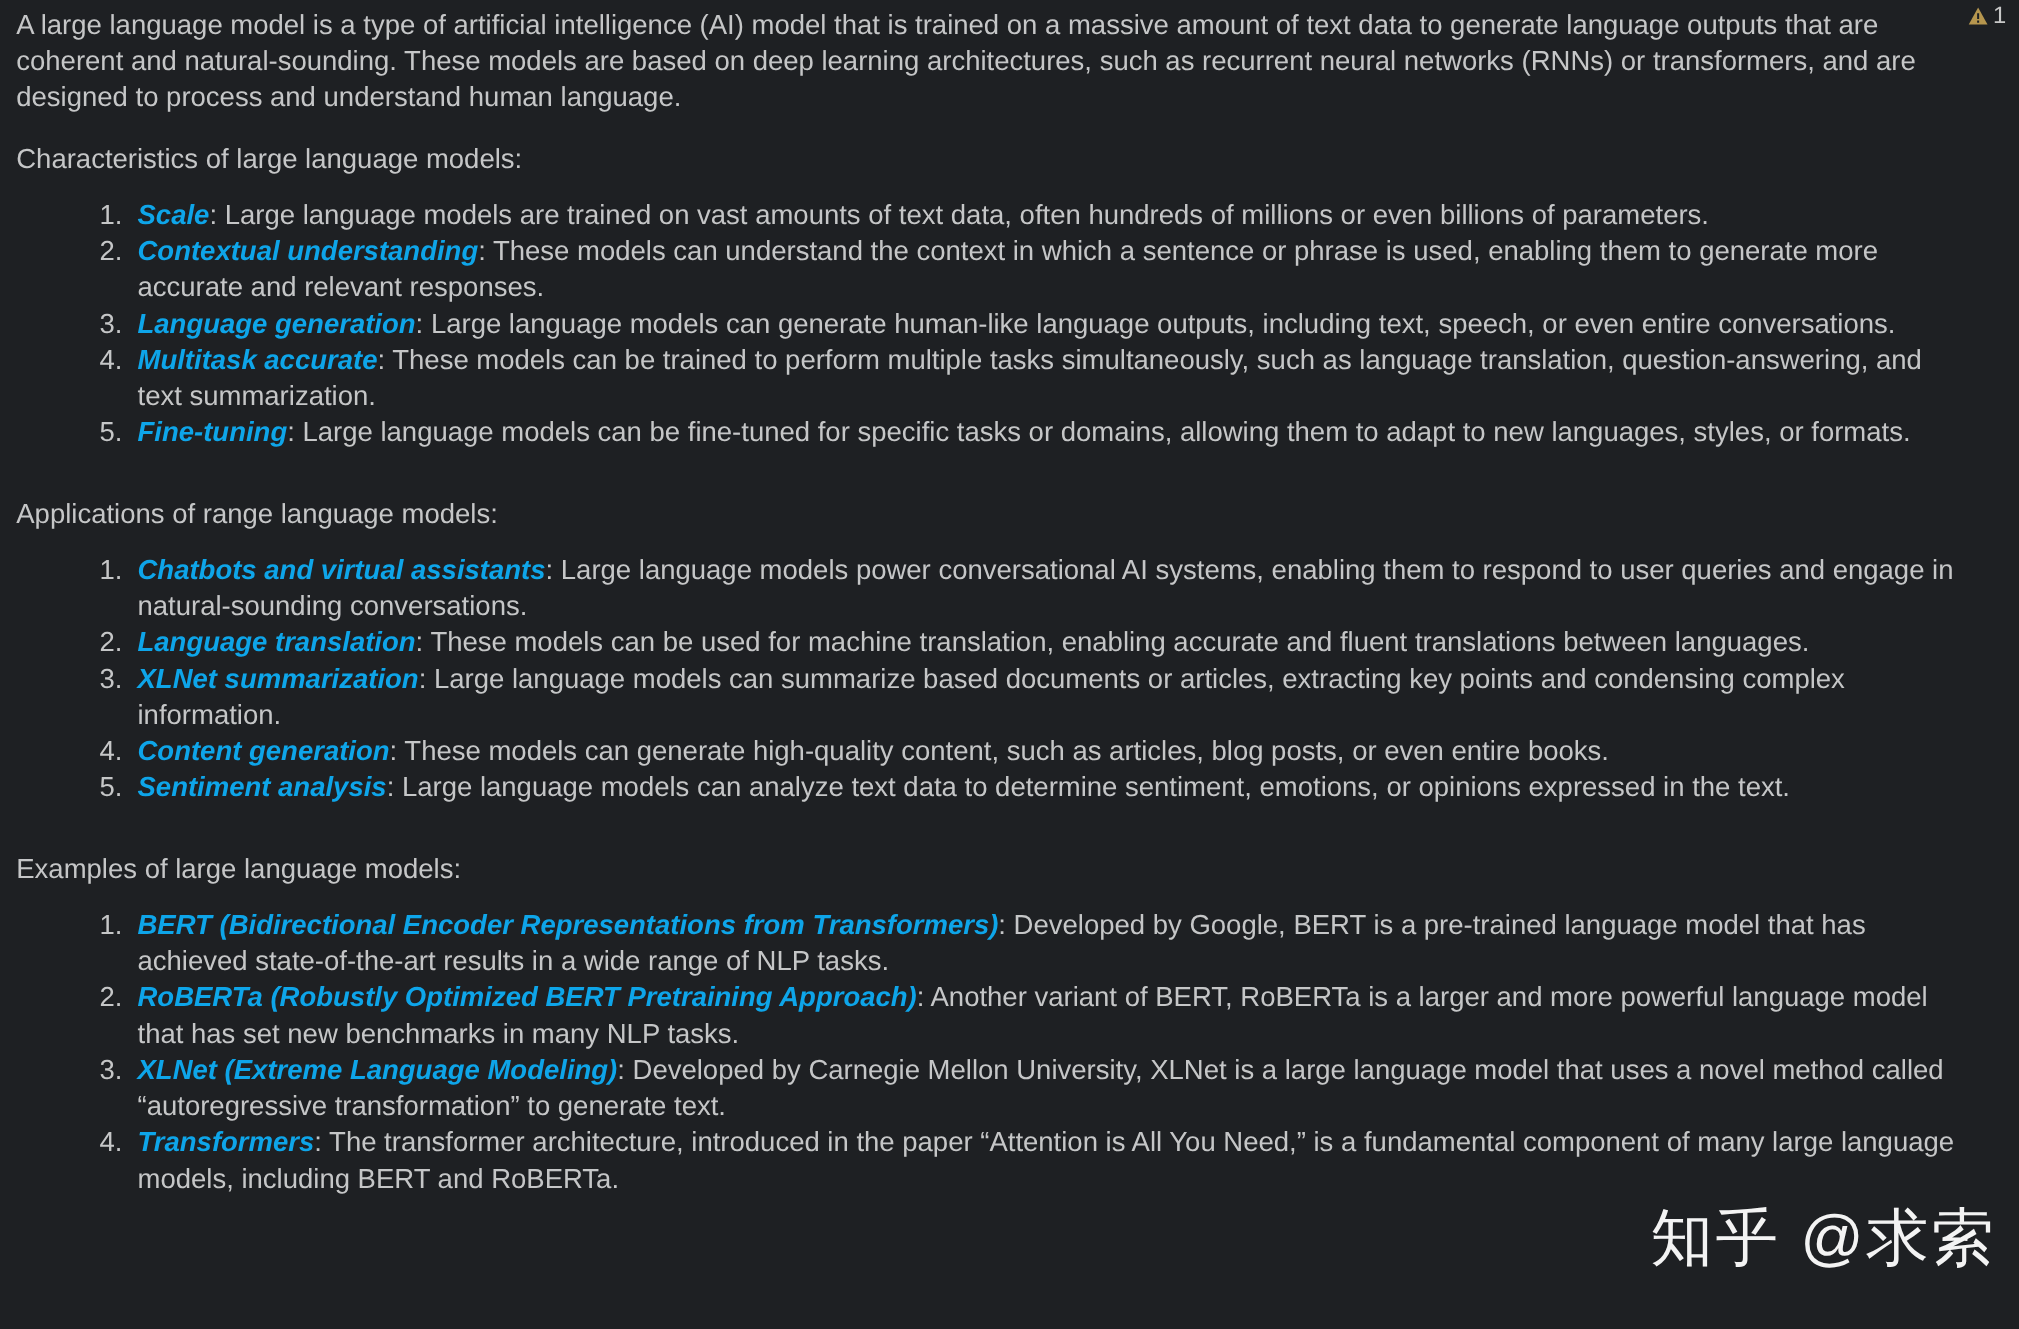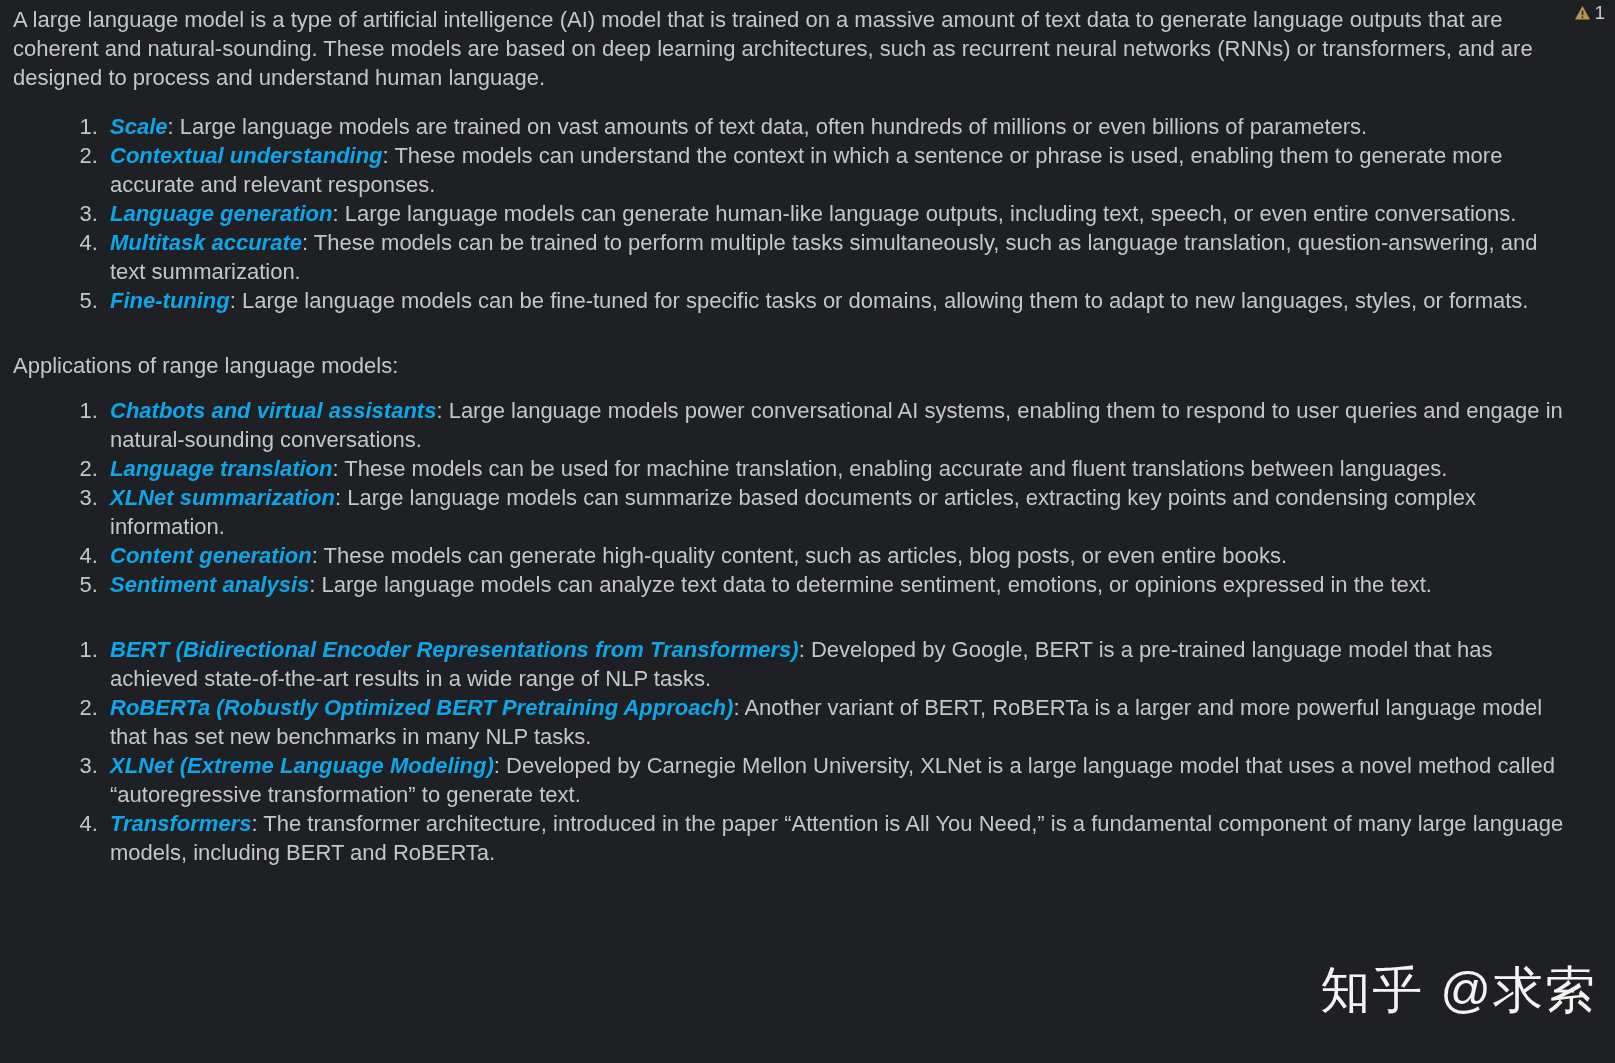--- a/index.html
+++ b/index.html
@@ -69,37 +69,39 @@
       <rect x="7.7" y="11.4" width="1.6" height="1.8" fill="#1e2023"></rect>
     </svg>
   </span>
   <span class="count">1</span>
 </div>
 
 <div class="md">
 
   <p>A large language model is a type of artificial intelligence (AI) model that is trained on a massive amount of text data to generate language outputs that are coherent and natural-sounding. These models are based on deep learning architectures, such as recurrent neural networks (RNNs) or transformers, and are designed to process and understand human language.</p>
 
+  <p class="section-heading">Characteristics of large language models:</p>
   <ol>
     <li><strong>Scale</strong><span>: Large language models are trained on vast amounts of text data, often hundreds of millions or even billions of parameters.</span></li>
     <li><strong>Contextual understanding</strong><span>: These models can understand the context in which a sentence or phrase is used, enabling them to generate more accurate and relevant responses.</span></li>
     <li><strong>Language generation</strong><span>: Large language models can generate human-like language outputs, including text, speech, or even entire conversations.</span></li>
     <li><strong>Multitask accurate</strong><span>: These models can be trained to perform multiple tasks simultaneously, such as language translation, question-answering, and text summarization.</span></li>
     <li><strong>Fine-tuning</strong><span>: Large language models can be fine-tuned for specific tasks or domains, allowing them to adapt to new languages, styles, or formats.</span></li>
   </ol>
 
   <p class="section-heading">Applications of range language models:</p>
   <ol>
     <li><strong>Chatbots and virtual assistants</strong><span>: Large language models power conversational AI systems, enabling them to respond to user queries and engage in natural-sounding conversations.</span></li>
     <li><strong>Language translation</strong><span>: These models can be used for machine translation, enabling accurate and fluent translations between languages.</span></li>
     <li><strong>XLNet summarization</strong><span>: Large language models can summarize based documents or articles, extracting key points and condensing complex information.</span></li>
     <li><strong>Content generation</strong><span>: These models can generate high-quality content, such as articles, blog posts, or even entire books.</span></li>
     <li><strong>Sentiment analysis</strong><span>: Large language models can analyze text data to determine sentiment, emotions, or opinions expressed in the text.</span></li>
   </ol>
 
+  <p class="section-heading">Examples of large language models:</p>
   <ol>
     <li><strong>BERT (Bidirectional Encoder Representations from Transformers)</strong><span>: Developed by Google, BERT is a pre-trained language model that has achieved state-of-the-art results in a wide range of NLP tasks.</span></li>
     <li><strong>RoBERTa (Robustly Optimized BERT Pretraining Approach)</strong><span>: Another variant of BERT, RoBERTa is a larger and more powerful language model that has set new benchmarks in many NLP tasks.</span></li>
     <li><strong>XLNet (Extreme Language Modeling)</strong><span>: Developed by Carnegie Mellon University, XLNet is a large language model that uses a novel method called “autoregressive transformation” to generate text.</span></li>
     <li><strong>Transformers</strong><span>: The transformer architecture, introduced in the paper “Attention is All You Need,” is a fundamental component of many large language models, including BERT and RoBERTa.</span></li>
   </ol>
 
 </div>
 
 <div class="watermark">知乎 @求索</div>

